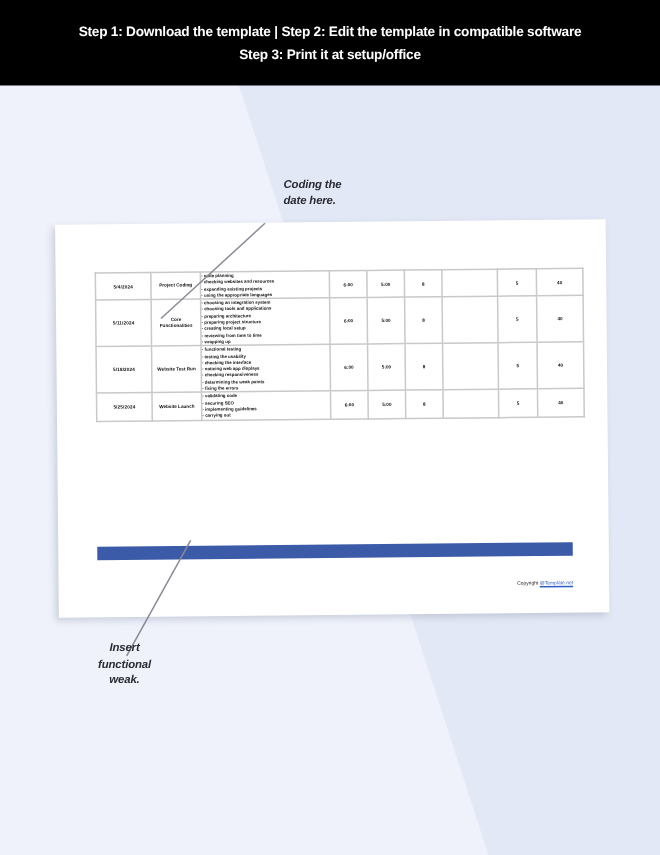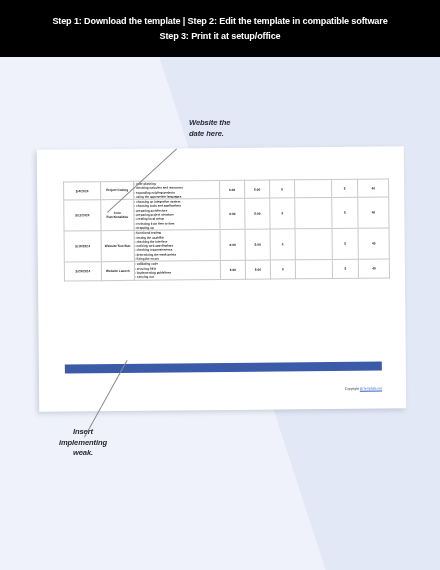--- a/index.html
+++ b/index.html
@@ -351,21 +351,21 @@
     <span class="cp-label">Copyright</span>
     <span class="cp-link">@Template.net</span>
   </div>
 
 </div>
 
 <div class="leader" id="leader-date"></div>
 <div class="leader" id="leader-desc"></div>
 
 <div class="annotation" id="anno-date">
-  <div>Website the</div>
+  <div>Coding the</div>
   <div>date here.</div>
 </div>
 
 <div class="annotation" id="anno-desc">
   <div>Insert</div>
-  <div>implementing</div>
+  <div>functional</div>
   <div>weak.</div>
 </div>
 
 </body></html>

